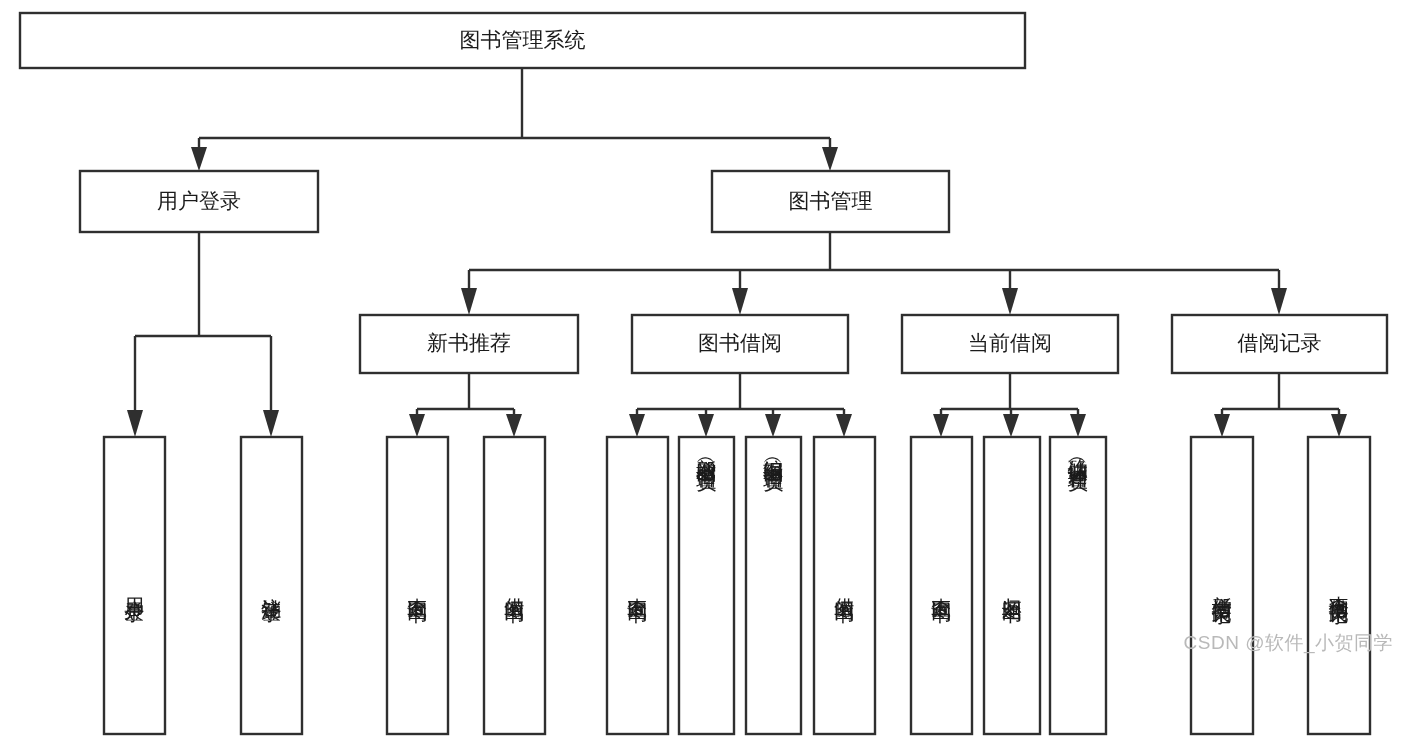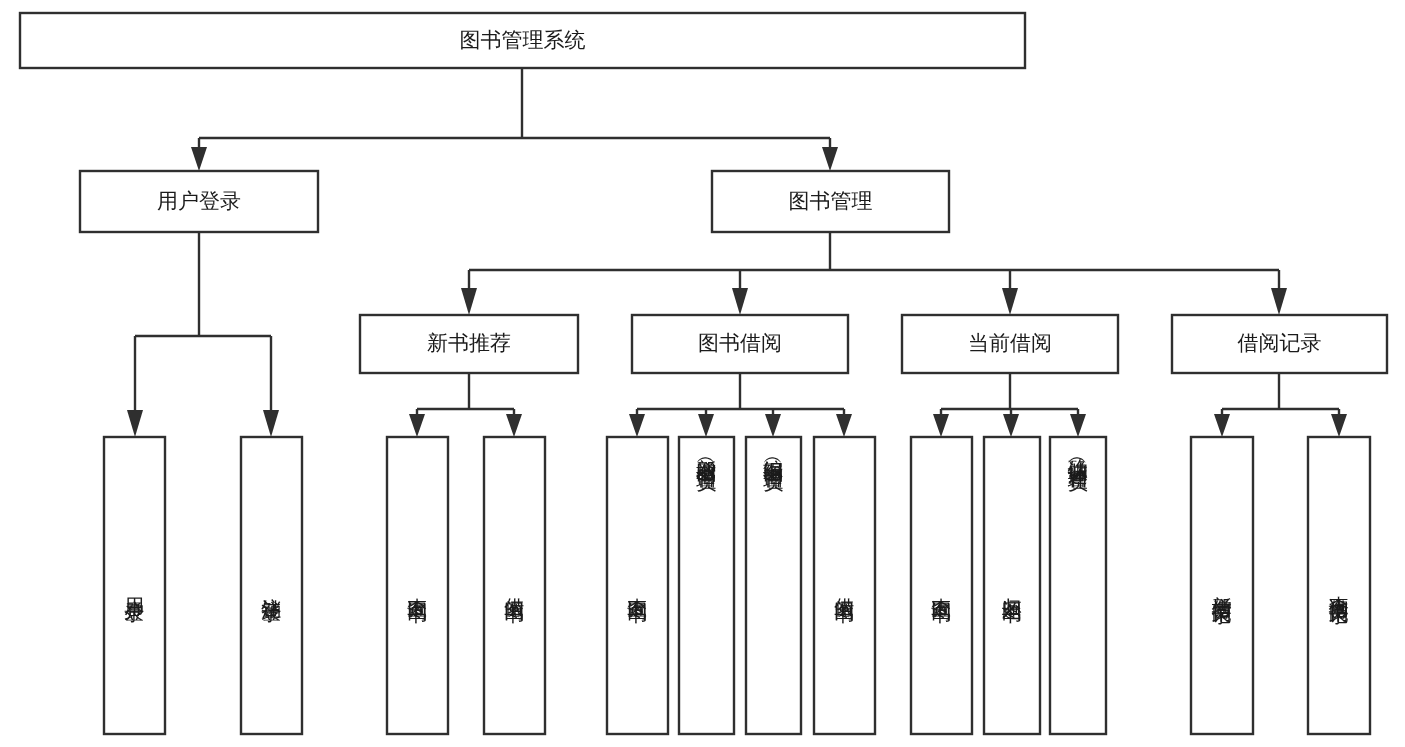--- a/index.html
+++ b/index.html
@@ -242,13 +242,14 @@
   <div class="vlabel-wrap" style="left:1050px; top:437px; width:56px; height:297px; align-items:flex-start;">
     <span class="vlabel" style="margin-top:6px;">确认归还（管理员）</span>
   </div>
   <div class="vlabel-wrap" style="left:1191px; top:437px; width:62px; height:297px;">
     <span class="vlabel">新增借阅记录</span>
   </div>
   <div class="vlabel-wrap" style="left:1308px; top:437px; width:62px; height:297px;">
     <span class="vlabel">查询借阅记录</span>
   </div>
 
+  <div id="watermark">CSDN @软件_小贺同学</div>
 </div>
 
 </body></html>

